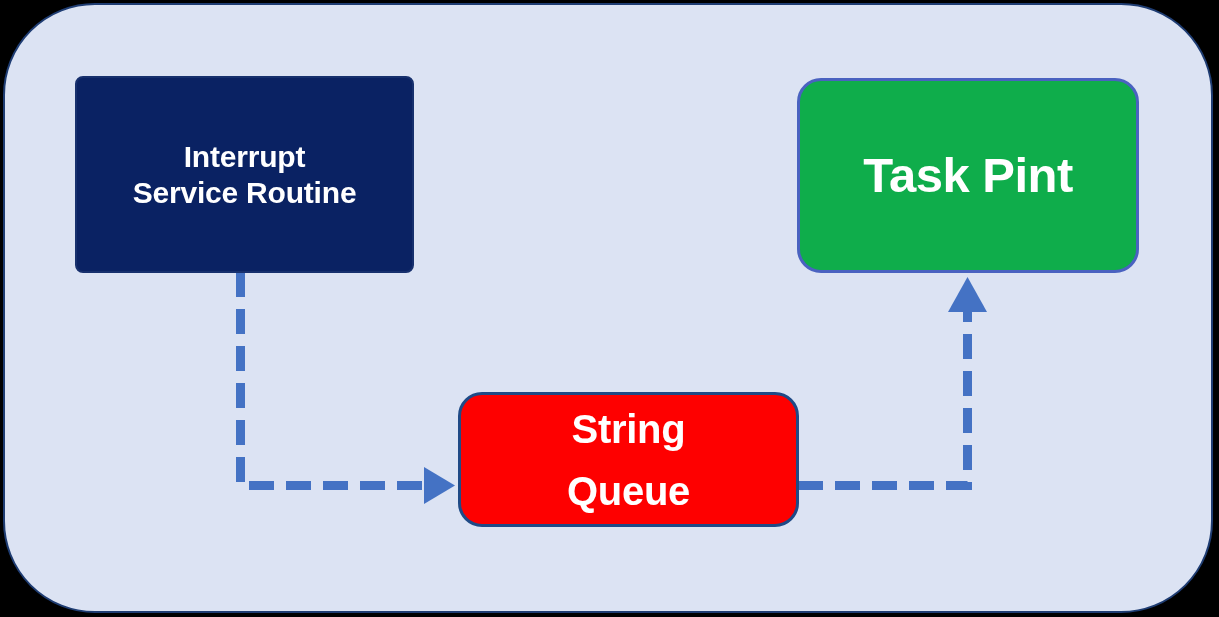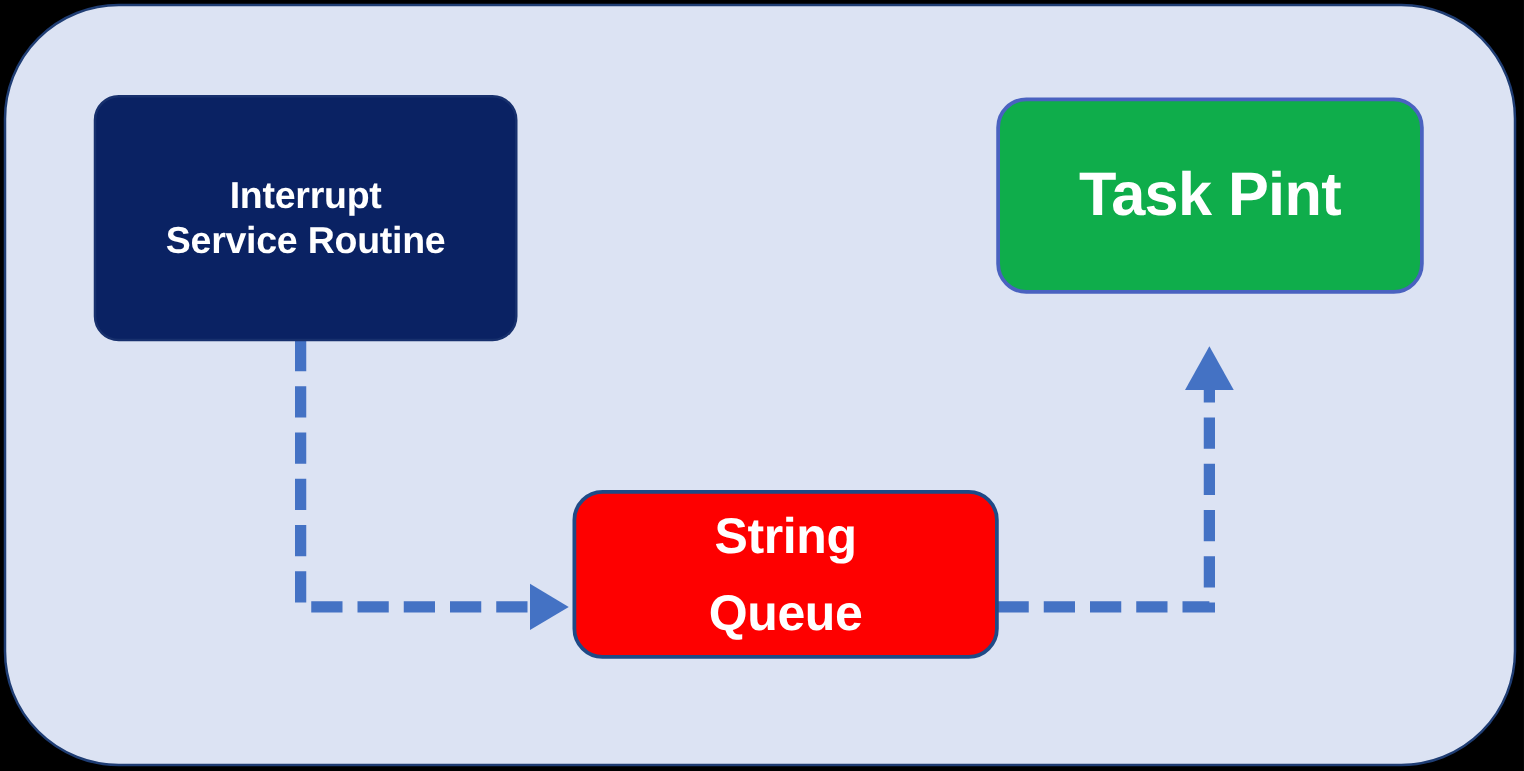--- a/index.html
+++ b/index.html
@@ -39,29 +39,29 @@
     white-space: pre-line;
     user-select: none;
   }
   #node-isr {
     left: 75px;
     top: 76px;
     width: 339px;
     height: 197px;
     background: #0a2263;
     border: 2px solid #17306d;
-    border-radius: 20px;
+    border-radius: 8px;
     font-size: 30px;
     letter-spacing: -0.2px;
   }
   #node-task {
     left: 797px;
     top: 78px;
     width: 342px;
-    height: 157px;
+    height: 195px;
     background: #0fad4b;
     border: 3px solid #4a62c0;
     border-radius: 24px;
     font-size: 49px;
     letter-spacing: -0.5px;
   }
   #node-queue {
     left: 458px;
     top: 392px;
     width: 341px;

